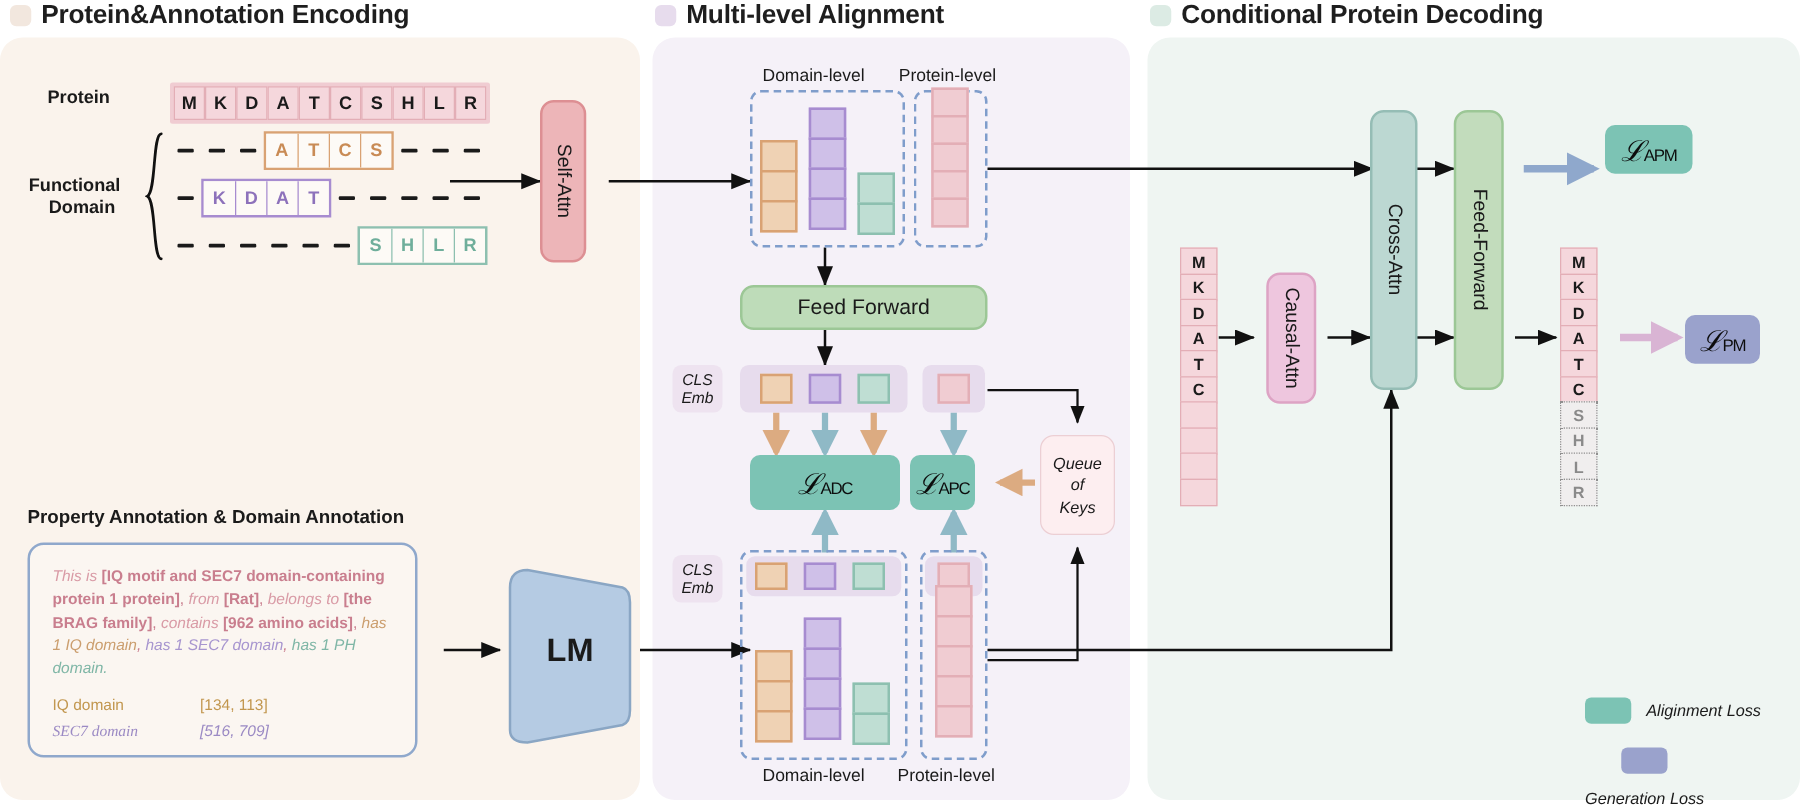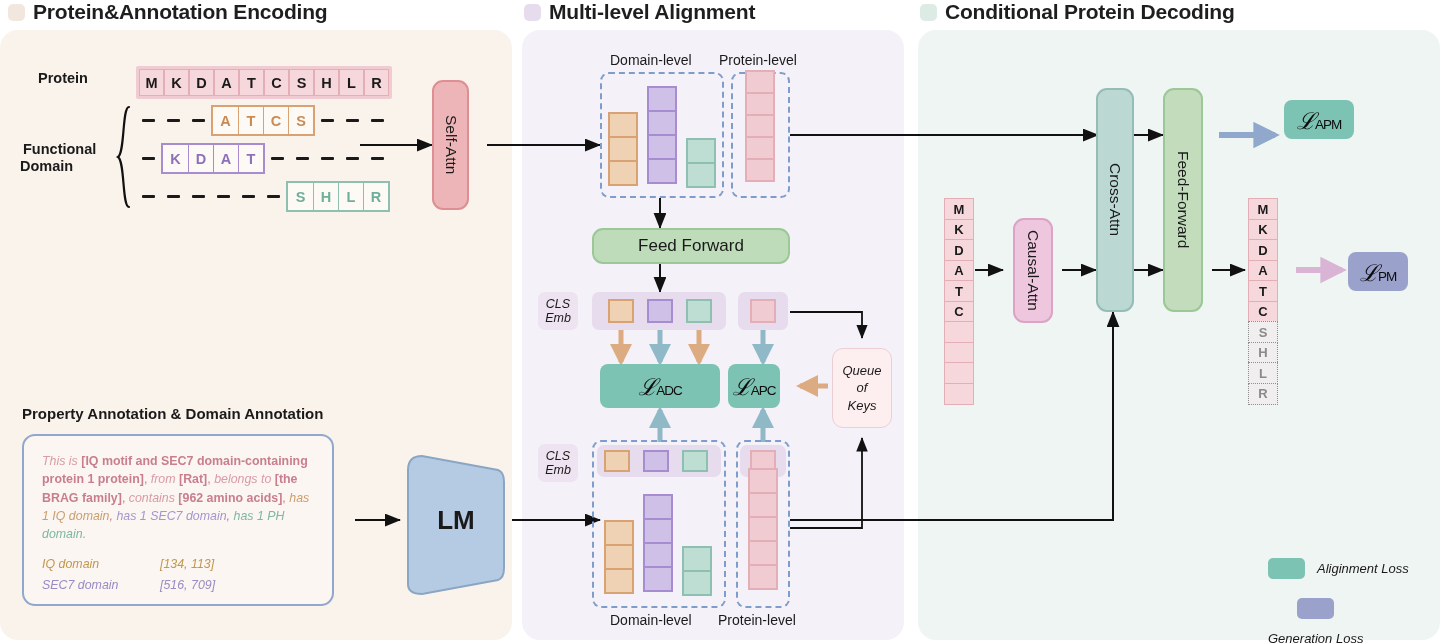--- a/index.html
+++ b/index.html
@@ -123,21 +123,21 @@
     <line x1="828" y1="386" x2="800" y2="386" stroke="#dcab81" marker-end="url(#aor)"></line>
   </g>
   <g stroke-width="6" fill="none">
     <line x1="1219" y1="135" x2="1275" y2="135" stroke="#8fa8cc" marker-end="url(#astl)"></line>
     <line x1="1296" y1="270" x2="1342" y2="270" stroke="#d9b4d4" marker-end="url(#apk)"></line>
   </g>
 </svg>
 
 <div class="lbl" style="left:38px;top:70px;">Protein</div>
 <div class="lbl" style="left:23px;top:141px;">Functional</div>
-<div class="lbl" style="left:20px;top:158px;">Domain</div>
+<div class="lbl" style="left:39px;top:158px;">Domain</div>
 
 <svg style="position:absolute;left:116px;top:105px;width:16px;height:105px;">
   <path d="M13 2 C6 2 9 48 2 52 C9 56 6 102 13 102" stroke="#111" stroke-width="2.2" fill="none" stroke-linecap="round"></path>
 </svg>
 
 <div class="aa-row prot-strip" style="left:136px;top:66px;" id="prot-seq">
     <div class="aa">M</div>
     <div class="aa">K</div>
     <div class="aa">D</div>
     <div class="aa">A</div>
@@ -193,26 +193,26 @@
 
 <div class="vblock" style="left:432px;top:80px;width:37px;height:130px;background:#edb5b8;border:2px solid #dd8f93;">
   <span>Self-Attn</span>
 </div>
 
 <div class="lbl" style="left:22px;top:405px;font-size:15px;">Property Annotation &amp; Domain Annotation</div>
 
 <div style="position:absolute;left:22px;top:434px;width:312px;height:172px;background:#fbf6f1;border:2px solid #8fa8cc;border-radius:13px;box-sizing:border-box;padding:16px 18px;">
   <div id="anno-text" style="font-size:12.4px;line-height:1.48;"><span style="color: rgb(217, 155, 166); font-style: italic;">This is </span><span style="color: rgb(201, 126, 142); font-weight: bold;">[IQ motif and SEC7 domain-containing protein 1 protein]</span><span style="color: rgb(201, 126, 142);">, </span><span style="color: rgb(217, 155, 166); font-style: italic;">from </span><span style="color: rgb(201, 126, 142); font-weight: bold;">[Rat]</span><span style="color: rgb(201, 126, 142);">, </span><span style="color: rgb(217, 155, 166); font-style: italic;">belongs to </span><span style="color: rgb(201, 126, 142); font-weight: bold;">[the BRAG family]</span><span style="color: rgb(201, 126, 142);">, </span><span style="color: rgb(217, 155, 166); font-style: italic;">contains </span><span style="color: rgb(201, 126, 142); font-weight: bold;">[962 amino acids]</span><span style="color: rgb(201, 126, 142);">, </span><span style="color: rgb(203, 158, 110); font-style: italic;">has 1 IQ domain</span><span style="color: rgb(201, 126, 142); font-style: italic;">, </span><span style="color: rgb(167, 149, 207); font-style: italic;">has 1 SEC7 domain</span><span style="color: rgb(201, 126, 142); font-style: italic;">, </span><span style="color: rgb(127, 182, 166); font-style: italic;">has 1 PH domain.</span></div>
   <div id="anno-rows" style="margin-top:13px;">
-      <div style="display: flex; font-style: italic; font-size: 12.4px; margin-bottom: 7px; color: rgb(194, 151, 79);">
+      <div style="display: flex; font-size: 12.4px; margin-bottom: 7px; color: rgb(194, 151, 79);">
         <span style="width: 118px;">IQ domain</span>
         <span>[134, 113]</span>
       </div>
       <div style="display: flex; font-style: italic; font-size: 12.4px; margin-bottom: 7px; color: rgb(155, 138, 196);">
-        <span style="width: 118px;">SEC7 domain</span>
+        <span style="width: 118px; font-family: Liberation Serif, serif;">SEC7 domain</span>
         <span>[516, 709]</span>
       </div>
     </div>
 </div>
 
 <div style="position:absolute;left:400px;top:442px;width:112px;height:156px;">
   <svg width="112" height="156">
     <path d="M22 14 Q8 14 8 28 L8 142 Q8 152 22 152 L98 138 Q104 136 104 126 L104 40 Q104 30 98 28 Z" fill="#b5cbe3" stroke="#8aa6c4" stroke-width="2"></path>
   </svg>
   <div style="position:absolute;left:0;top:0;width:112px;height:156px;display:flex;align-items:center;justify-content:center;font-size:26px;font-weight:bold;color:#1a1a1a;">LM</div>

